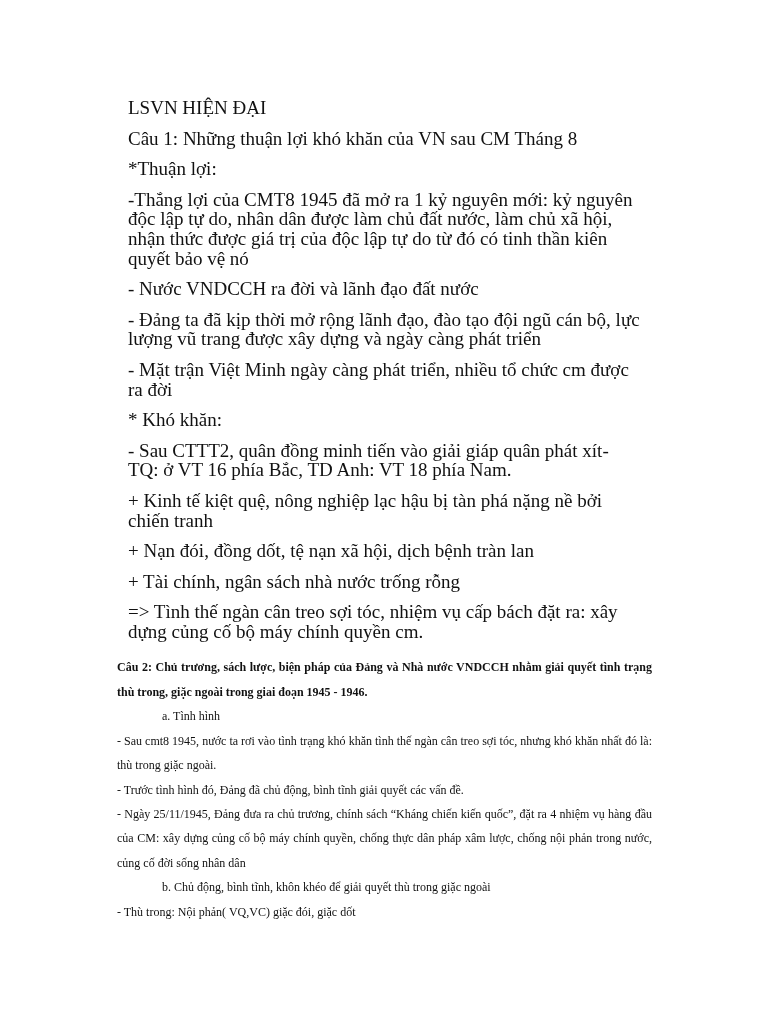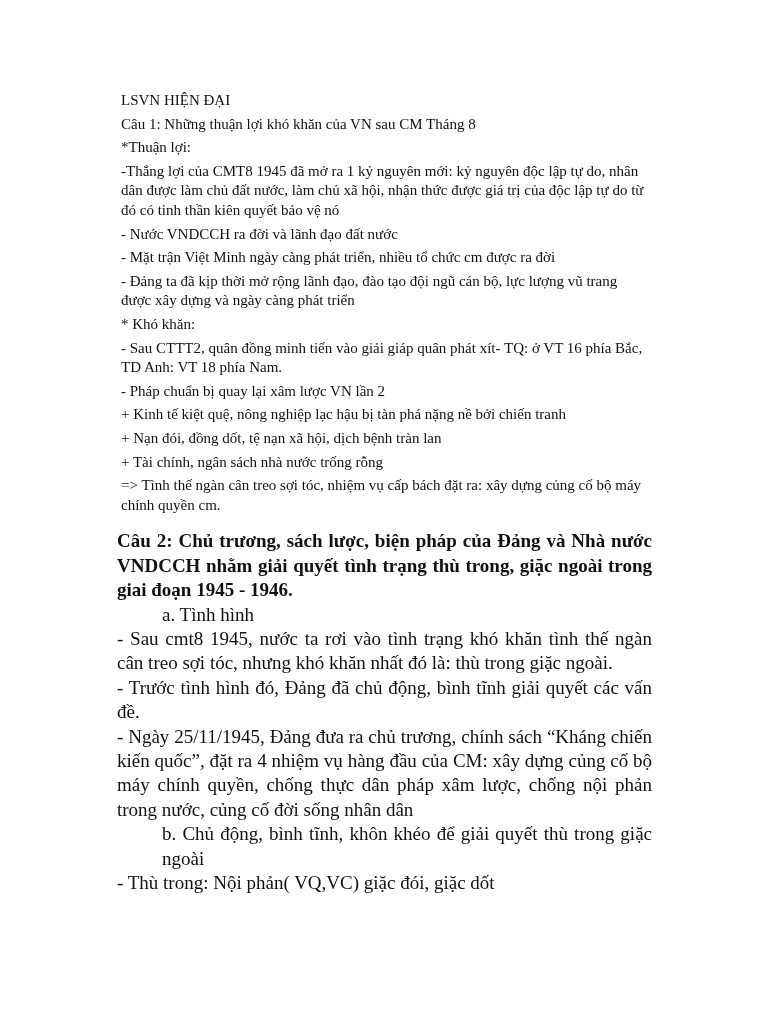--- a/index.html
+++ b/index.html
@@ -15,34 +15,34 @@
     font-family: "Liberation Serif", "DejaVu Serif", serif;
     color: #111111;
   }
   .page {
     position: absolute;
     left: 117px;
     top: 87px;
     width: 535px;
   }
   .sec1 p {
-    margin: 4px;
-    font-size: 15px;
+    margin: 11px;
+    font-size: 19px;
     line-height: 19.6px;
     text-align: left;
   }
   .sec1 .q-title {
     font-weight: normal;
   }
   .sec2 {
     margin-top: 14px;
   }
   .sec2 p {
     margin: 0;
-    font-size: 19px;
+    font-size: 12px;
     line-height: 24.4px;
     text-align: justify;
   }
   .sec2 .q-title {
     font-weight: bold;
     margin-bottom: 0;
   }
   .sec2 .sub {
     padding-left: 45px;
   }
@@ -55,25 +55,24 @@
 <body>
 
 <div class="page">
 
   <div class="sec1">
     <p>LSVN HIỆN ĐẠI</p>
     <p class="q-title">Câu 1: Những thuận lợi khó khăn của VN sau CM Tháng 8</p>
     <p>*Thuận lợi:</p>
     <p>-Thắng lợi của CMT8 1945 đã mở ra 1 kỷ nguyên mới: kỷ nguyên độc lập tự do, nhân dân được làm chủ đất nước, làm chủ xã hội, nhận thức được giá trị của độc lập tự do từ đó có tinh thần kiên quyết bảo vệ nó</p>
     <p>- Nước VNDCCH ra đời và lãnh đạo đất nước</p>
+    <p>- Đảng ta đã kịp thời mở rộng lãnh đạo, đào tạo đội ngũ cán bộ, lực lượng vũ trang được xây dựng và ngày càng phát triển</p>
     <p>- Mặt trận Việt Minh ngày càng phát triển, nhiều tổ chức cm được ra đời</p>
-    <p>- Đảng ta đã kịp thời mở rộng lãnh đạo, đào tạo đội ngũ cán bộ, lực lượng vũ trang được xây dựng và ngày càng phát triển</p>
     <p>* Khó khăn:</p>
     <p>- Sau CTTT2, quân đồng minh tiến vào giải giáp quân phát xít- TQ: ở VT 16 phía Bắc, TD Anh: VT 18 phía Nam.</p>
-    <p>- Pháp chuẩn bị quay lại xâm lược VN lần 2</p>
     <p>+ Kinh tế kiệt quệ, nông nghiệp lạc hậu bị tàn phá nặng nề bởi chiến tranh</p>
     <p>+ Nạn đói, đồng dốt, tệ nạn xã hội, dịch bệnh tràn lan</p>
     <p>+ Tài chính, ngân sách nhà nước trống rỗng</p>
     <p>=&gt; Tình thế ngàn cân treo sợi tóc, nhiệm vụ cấp bách đặt ra: xây dựng củng cố bộ máy chính quyền cm.</p>
   </div>
 
   <div class="sec2">
     <p class="q-title">Câu 2: Chủ trương, sách lược, biện pháp của Đảng và Nhà nước VNDCCH nhằm giải quyết tình trạng thù trong, giặc ngoài trong giai đoạn 1945 - 1946.</p>
     <p class="sub">a. Tình hình</p>
     <p>- Sau cmt8 1945, nước ta rơi vào tình trạng khó khăn tình thế ngàn cân treo sợi tóc, nhưng khó khăn nhất đó là: thù trong giặc ngoài.</p>

